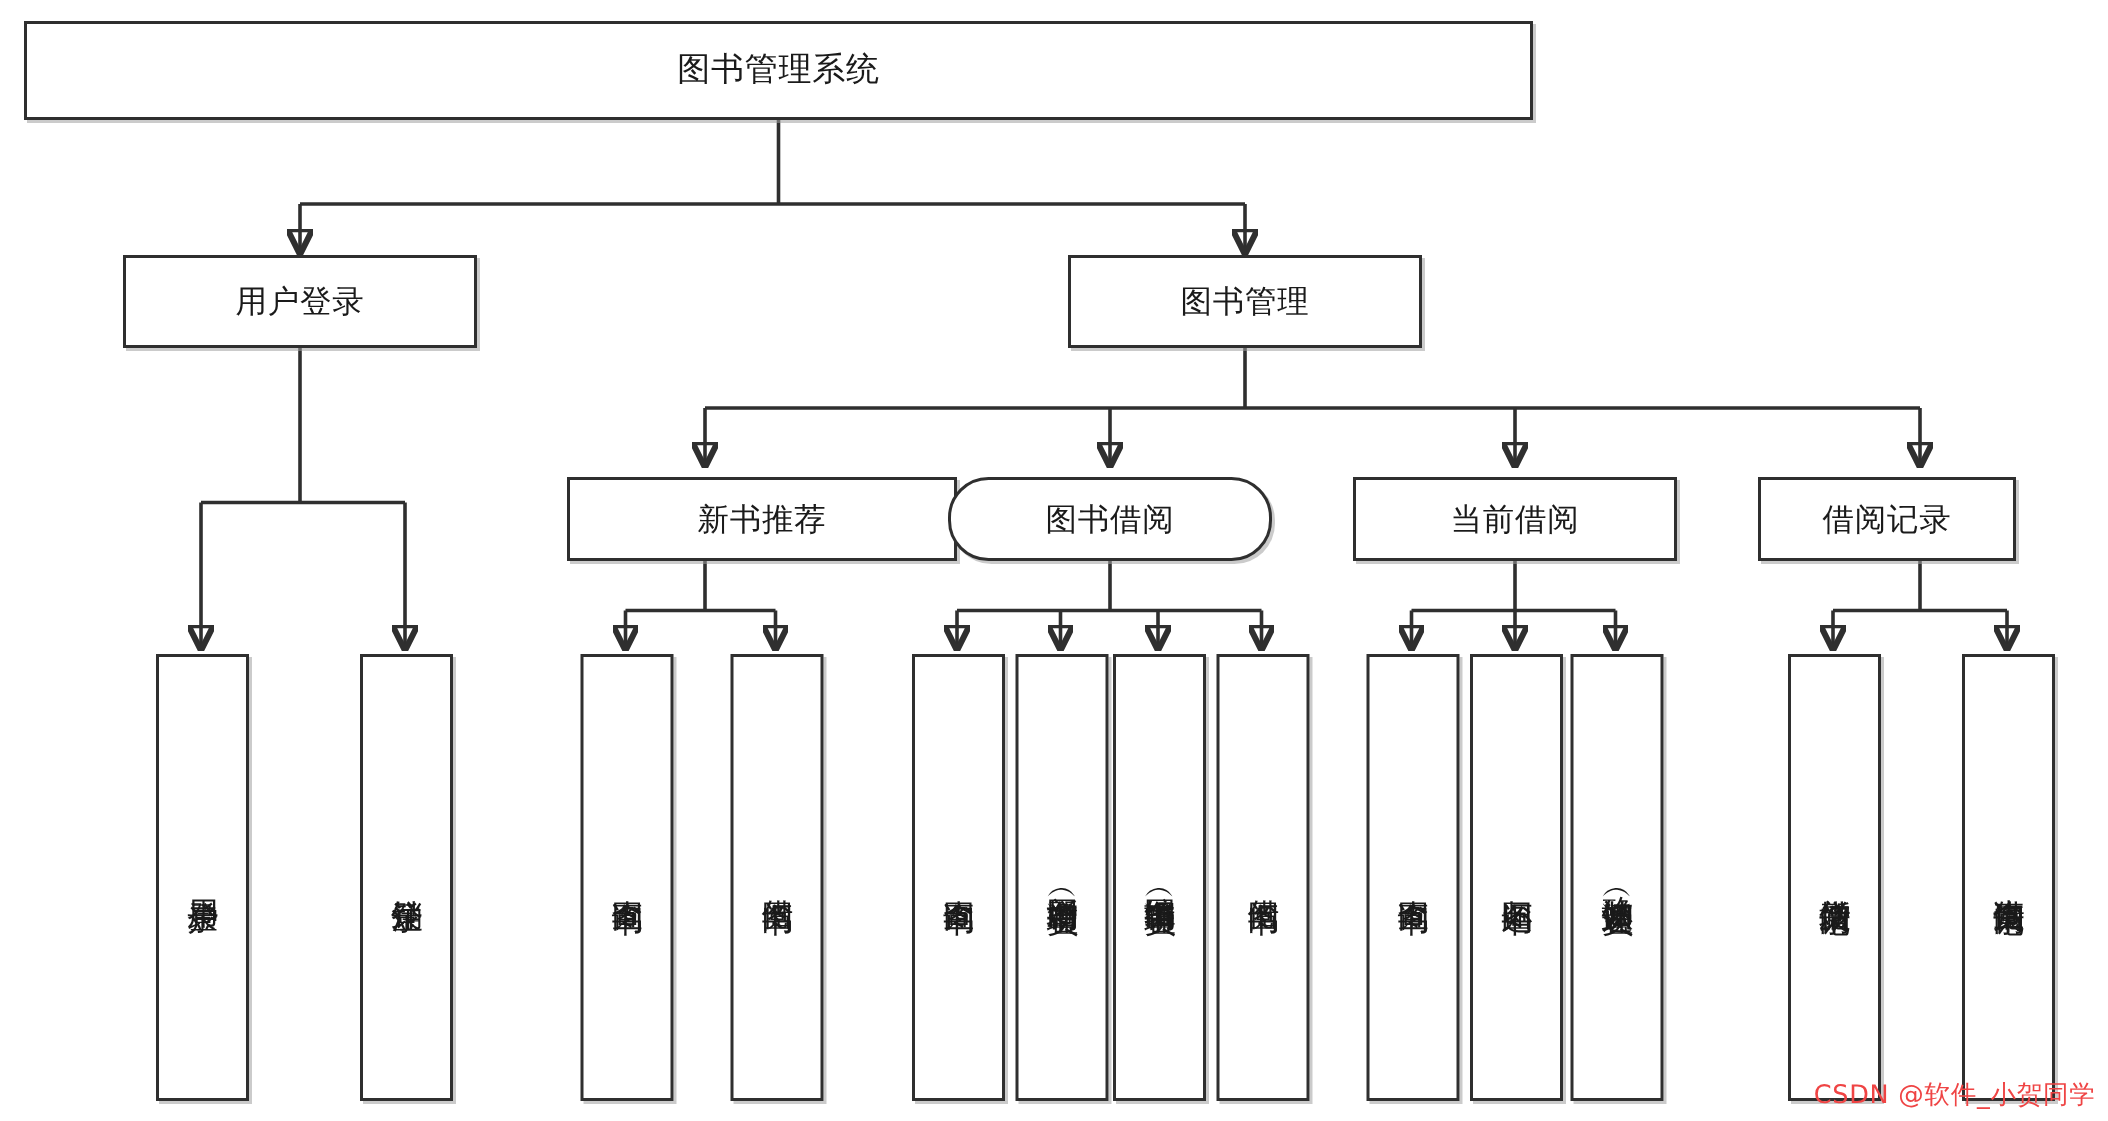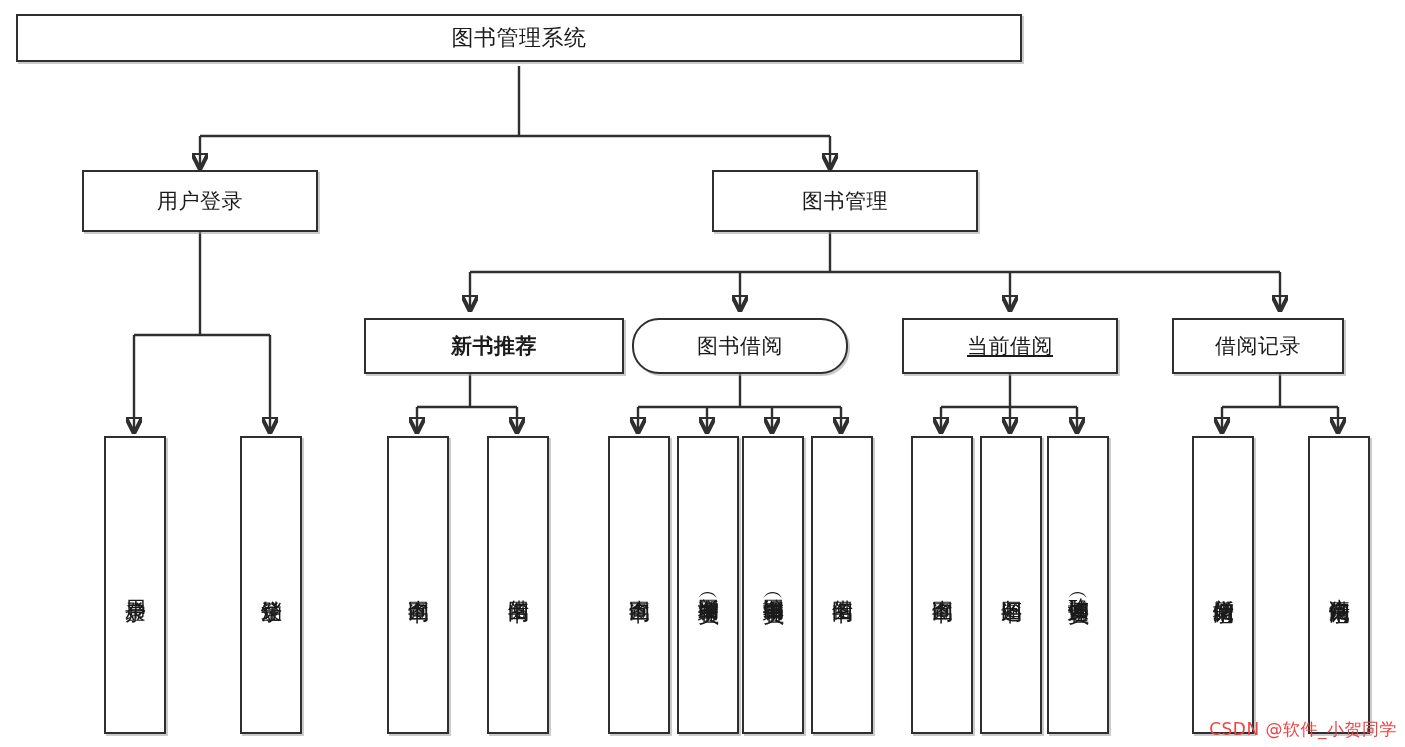--- a/index.html
+++ b/index.html
@@ -125,38 +125,38 @@
     <line x1="941" y1="407" x2="941" y2="432" marker-end="url(#arrow)"></line>
     <line x1="1010" y1="407" x2="1010" y2="432" marker-end="url(#arrow)"></line>
     <line x1="1077" y1="407" x2="1077" y2="432" marker-end="url(#arrow)"></line>
 
     <line x1="1280" y1="374" x2="1280" y2="407"></line>
     <line x1="1222" y1="407" x2="1338" y2="407"></line>
     <line x1="1222" y1="407" x2="1222" y2="432" marker-end="url(#arrow)"></line>
     <line x1="1338" y1="407" x2="1338" y2="432" marker-end="url(#arrow)"></line>
   </svg>
 
-  <div class="node horiz root" style="left:16px; top:14px; width:1006px; height:48px;">
+  <div class="node horiz root" style="left:16px; top:14px; width:1006px; height:66px;">
     <span class="label">图书管理系统</span>
   </div>
 
   <div class="node horiz" style="left:82px; top:170px; width:236px; height:62px;">
     <span class="label">用户登录</span>
   </div>
-  <div class="node horiz" style="left:712px; top:170px; width:266px; height:62px;">
+  <div class="node horiz" style="left:712px; top:170px; width:236px; height:62px;">
     <span class="label">图书管理</span>
   </div>
 
-  <div class="node horiz" style="left:364px; top:318px; width:260px; height:56px;font-weight:bold;">
+  <div class="node horiz" style="left:378px; top:318px; width:260px; height:56px;">
     <span class="label">新书推荐</span>
   </div>
   <div class="node horiz" style="left:632px; top:318px; width:216px; height:56px;border-radius:27px;">
     <span class="label">图书借阅</span>
   </div>
-  <div class="node horiz" style="left:902px; top:318px; width:216px; height:56px;text-decoration:underline;">
+  <div class="node horiz" style="left:902px; top:318px; width:216px; height:56px;">
     <span class="label">当前借阅</span>
   </div>
   <div class="node horiz" style="left:1172px; top:318px; width:172px; height:56px;">
     <span class="label">借阅记录</span>
   </div>
 
   <div class="node vert" style="left:104px; top:436px; width:62px; height:298px;">
     <span class="label">用户登录</span>
   </div>
   <div class="node vert" style="left:240px; top:436px; width:62px; height:298px;">

